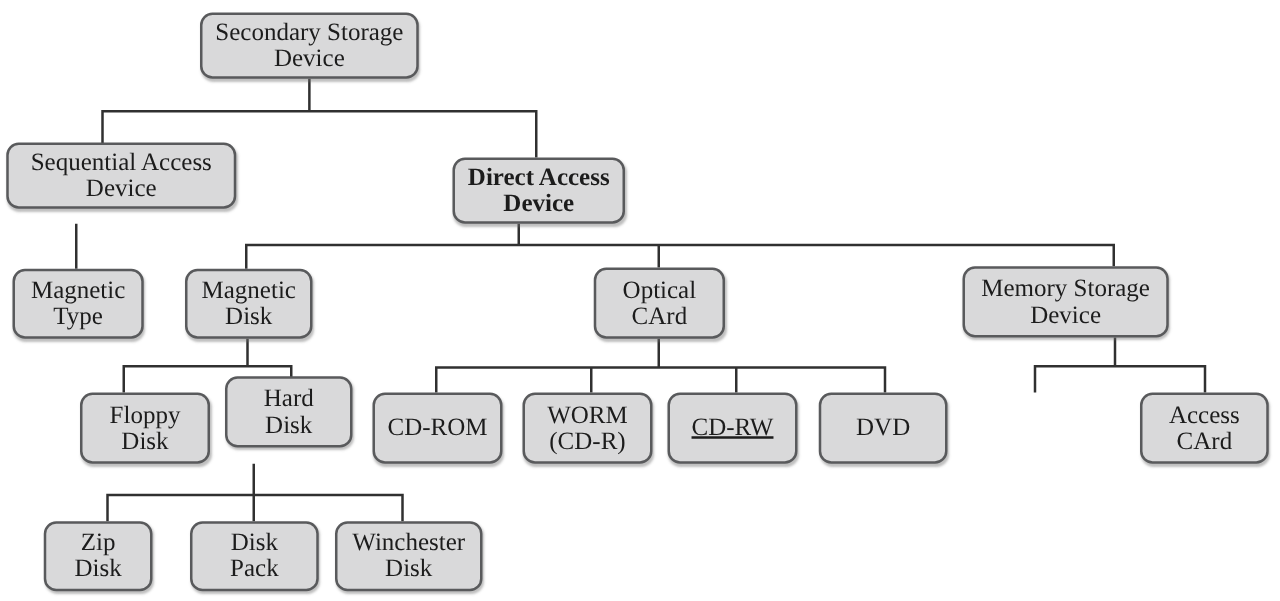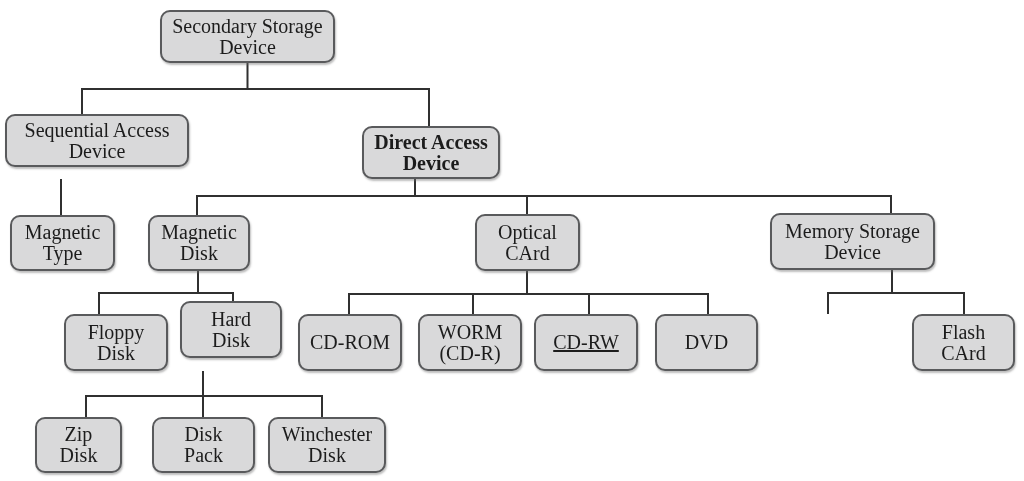--- a/index.html
+++ b/index.html
@@ -79,21 +79,21 @@
 
   <div class="node" style="left:64px;top:314px;width:104px;height:57px;">Floppy
 Disk</div>
   <div class="node" style="left:180px;top:301px;width:102px;height:57px;">Hard
 Disk</div>
   <div class="node" style="left:418px;top:314px;width:104px;height:57px;">WORM
 (CD-R)</div>
   <div class="node" style="left:298px;top:314px;width:104px;height:57px;">CD-ROM</div>
   <div class="node" style="left:534px;top:314px;width:104px;height:57px;text-decoration:underline;">CD-RW</div>
   <div class="node" style="left:655px;top:314px;width:103px;height:57px;">DVD</div>
-  <div class="node" style="left:912px;top:314px;width:103px;height:57px;">Flash
+  <div class="node" style="left:912px;top:314px;width:103px;height:57px;">Access
 CArd</div>
 
   <div class="node" style="left:35px;top:417px;width:87px;height:56px;">Zip
 Disk</div>
   <div class="node" style="left:152px;top:417px;width:103px;height:56px;">Disk
 Pack</div>
   <div class="node" style="left:268px;top:417px;width:118px;height:56px;">Winchester
 Disk</div>
 
 </div>

